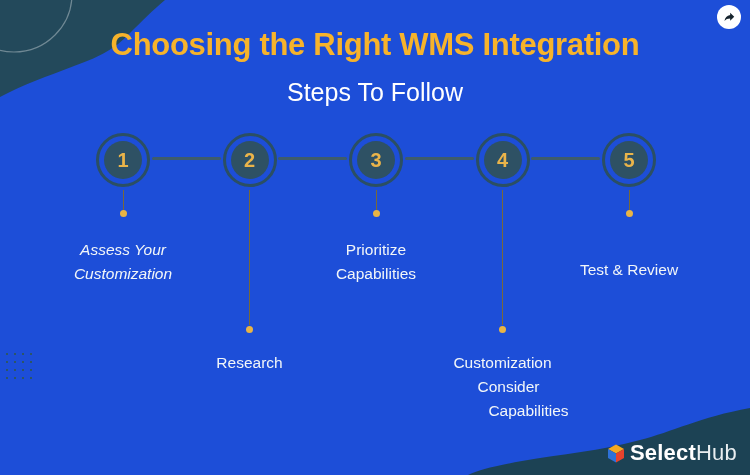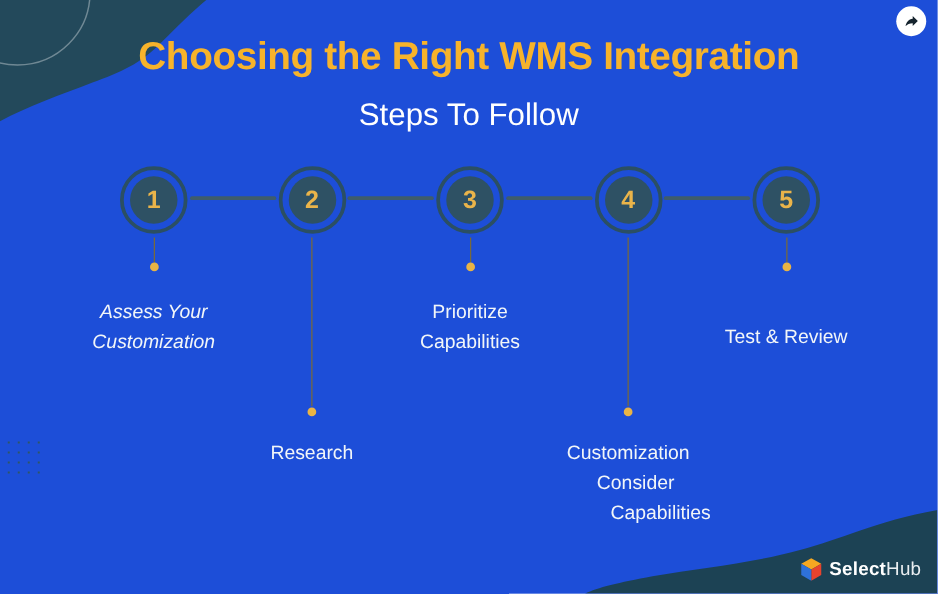--- a/index.html
+++ b/index.html
@@ -51,21 +51,21 @@
   
   .dot-grid{
     position:absolute;left:3px;top:350px;width:30px;height:32px;
     background-image:radial-gradient(circle,#2C5568 1px,transparent 1.2px);
     background-size:8px 8px;
   }
   
   .brand{
     position:absolute;right:13px;bottom:9px;display:flex;align-items:center;gap:4px;
   }
-  .brand-text{font-size:15px;color:#FFFFFF;letter-spacing:0.2px;}
+  .brand-text{font-size:22px;color:#FFFFFF;letter-spacing:0.2px;}
   .brand-text .bold{font-weight:700;}
   .brand-text .reg{font-weight:400;color:#E9EEF1;}
 </style>
 </head>
 <body>
 
 <div class="canvas">
 
   <svg class="deco" style="left:0;top:0;" width="200" height="120" viewBox="0 0 200 120">
     <path d="M0 0 H165 C152 11 143 20 130 33 C113 51 96 58 74 66 C48 76 22 85 0 97 Z" fill="#23495B"></path>

